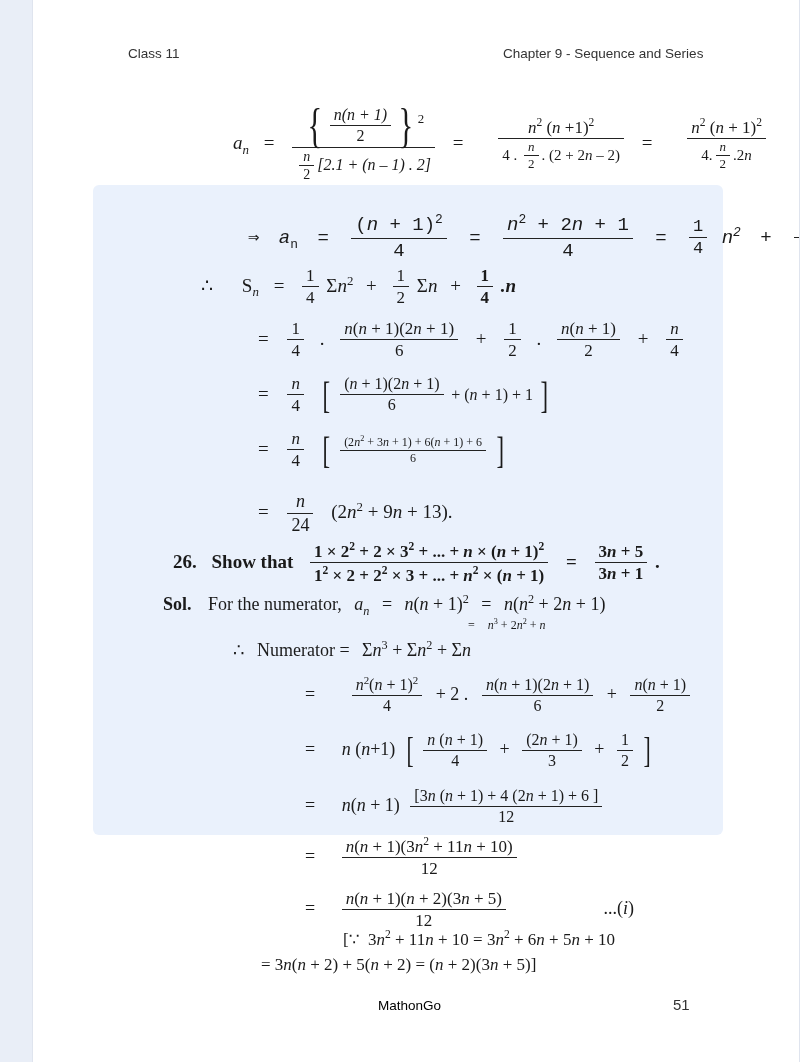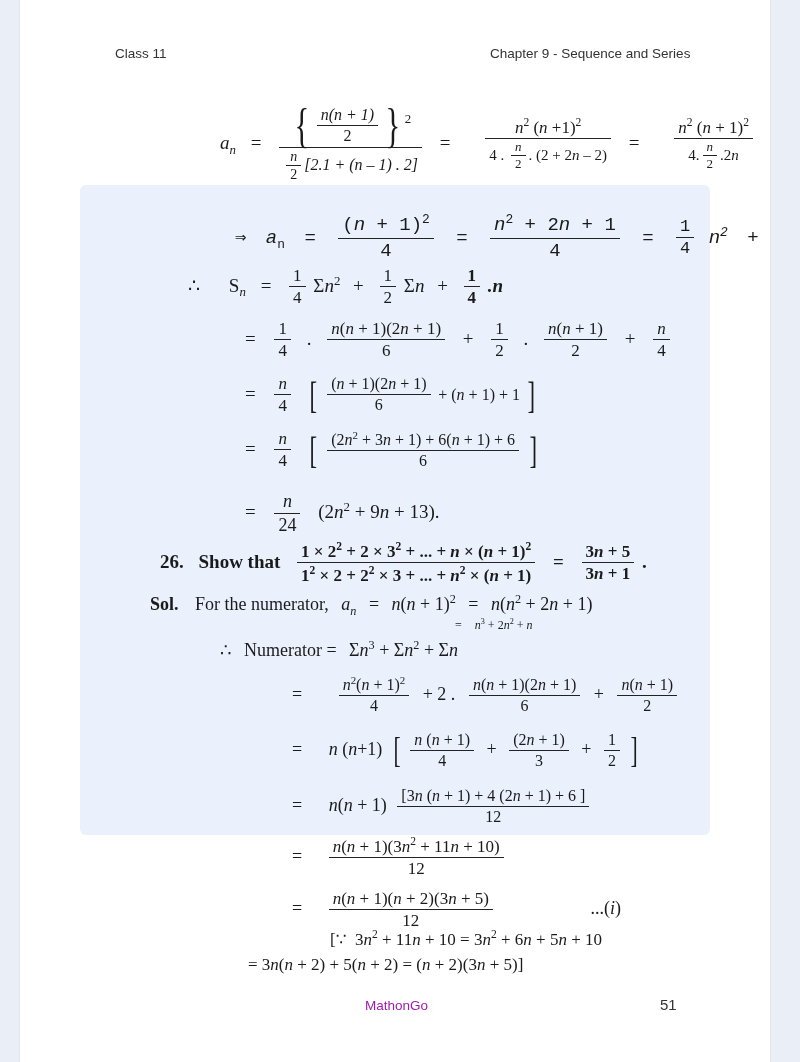--- a/index.html
+++ b/index.html
@@ -5,25 +5,26 @@
   html,body{margin:0;padding:0;}
   body{
     width:800px;height:1062px;
     background:#e9eef7;
     font-family:"Liberation Serif", serif;
     color:#1a1a1a;
     overflow:hidden;
   }
   .page{
     position:absolute;
-    left:20px;top:0;
+    left:33px;top:0;
     width:750px;height:1062px;
     background:#ffffff;
     box-shadow:0 0 0 1px #dfe4ee;
     overflow:hidden;
+    padding-left:16px;
   }
   
   .watermark{
     position:absolute;
     left:350px;top:380px;
     font-family:"Liberation Sans", sans-serif;
     font-size:190px;
     font-weight:700;
     color:#f2f5fb;
     letter-spacing:-10px;
@@ -41,21 +42,21 @@
   .hdr{
     position:absolute;top:46px;
     font-family:"Liberation Sans", sans-serif;
     font-size:13.5px;color:#333;
   }
   .hdr-left{left:95px;}
   .hdr-right{left:470px;}
   .footer-brand{
     position:absolute;left:345px;top:998px;
     font-family:"Liberation Sans", sans-serif;
-    font-size:13.5px;color:#a21caf;
+    font-size:13.5px;color:#000000;
   }
   .footer-page{
     position:absolute;left:640px;top:996px;
     font-family:"Liberation Sans", sans-serif;
     font-size:15px;color:#333;
   }
   i,.it{font-style:italic;}
   .b{font-weight:bold;}
   sup{font-size:.68em;vertical-align:super;}
   sub{font-size:.68em;vertical-align:sub;}
@@ -155,21 +156,21 @@
     <span class="brkm" style="margin-left:8px">[</span>
     <span class="fr" style="font-size:16px"><span class="num">(<i>n</i> + 1)(2<i>n</i> + 1)</span><span class="den">6</span></span>
     <span style="font-size:16px">+ (<i>n</i> + 1) + 1</span>
     <span class="brkm">]</span>
   </div>
 
   <div class="eqrow big" style="left:225px;top:428px;">
     <span>=</span>
     <span class="fr" style="font-size:17px;margin-left:14px"><span class="num it">n</span><span class="den">4</span></span>
     <span class="brkm" style="margin-left:8px">[</span>
-    <span class="fr" style="font-size:16px"><span class="num">(2<i>n</i><sup>2</sup> + 3<i>n</i> + 1) + 6(<i>n</i> + 1) + 6</span><span class="den">6</span></span>
+    <span class="fr" style="font-size:12px"><span class="num">(2<i>n</i><sup>2</sup> + 3<i>n</i> + 1) + 6(<i>n</i> + 1) + 6</span><span class="den">6</span></span>
     <span class="brkm">]</span>
   </div>
 
   <div class="eqrow big" style="left:225px;top:490px;">
     <span>=</span>
     <span class="fr" style="font-size:18px;margin-left:14px"><span class="num it">n</span><span class="den">24</span></span>
     <span style="margin-left:10px">(2<i>n</i><sup>2</sup> + 9<i>n</i> + 13).</span>
   </div>
 
   <div class="eqrow" style="left:140px;top:540px;font-size:19px">

